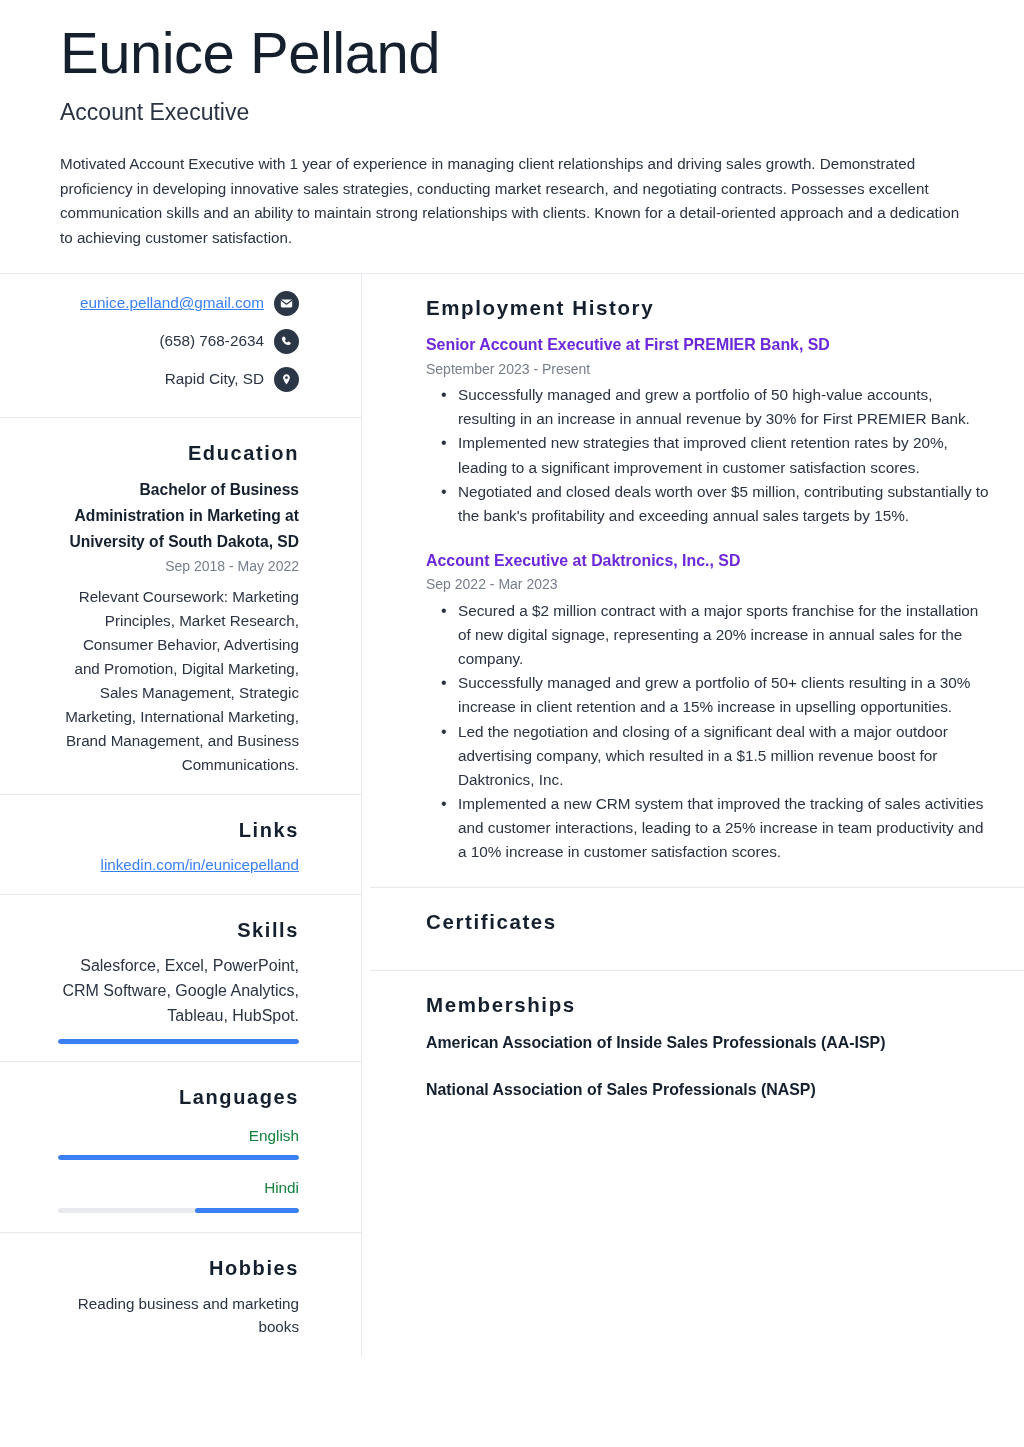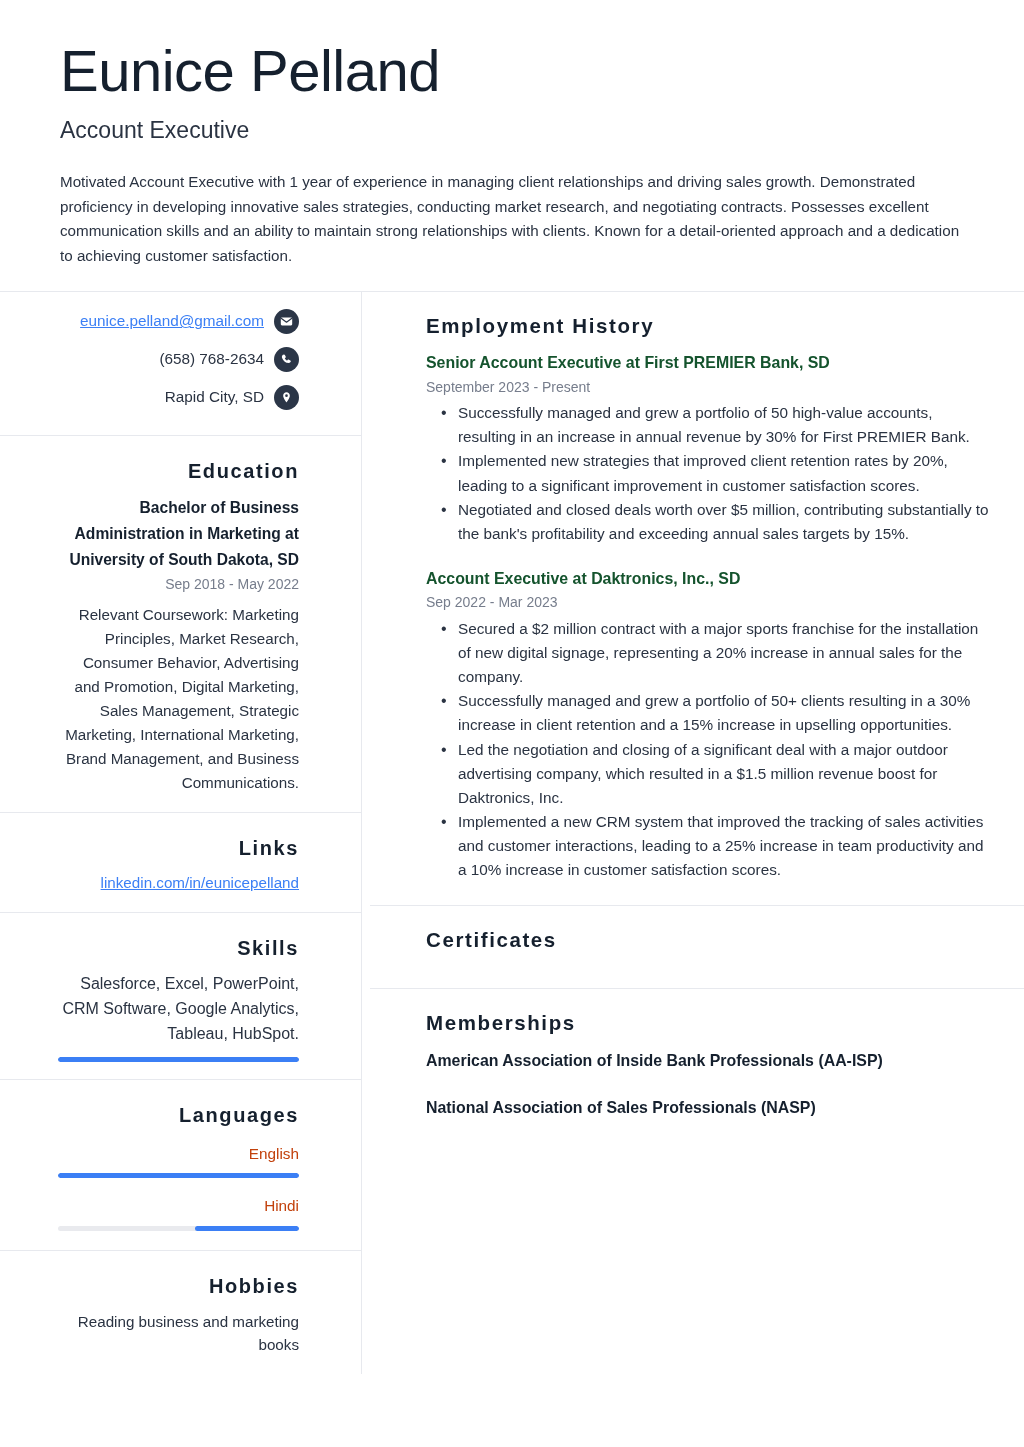--- a/index.html
+++ b/index.html
@@ -16,21 +16,21 @@
     width: 1024px;
     min-height: 1447px;
     background: #ffffff;
     position: relative;
     box-sizing: border-box;
     overflow: hidden;
   }
 
   
   .header {
-    padding: 40px 60px 22px 60px;
+    padding: 22px 60px 22px 60px;
   }
   .name {
     font-size: 58px;
     line-height: 1.08;
     font-weight: 300;
     letter-spacing: -0.5px;
     color: #15202e;
     margin: 0 0 14px 0;
   }
   .job-title {
@@ -161,21 +161,21 @@
     position: absolute;
     top: 0;
     right: 0;
     height: 100%;
     border-radius: 3px;
     background: #3b7ff5;
     display: block;
   }
   .lang-name {
     font-size: 15.3px;
-    color: #c2410c;
+    color: #15803d;
     line-height: 1.4;
     margin: 16px 0 9px 0;
   }
   .lang-item { margin-bottom: 17px; }
   .lang-item:last-child { margin-bottom: 2px; }
   .hobby-text {
     font-size: 15.2px;
     color: #2a3342;
     line-height: 1.56;
     margin: 0;
@@ -194,21 +194,21 @@
     letter-spacing: 1.6px;
     color: #15202e;
     margin: 4px 0 14px 0;
     line-height: 1.2;
   }
   .entry { margin-bottom: 22px; }
   .entry:last-child { margin-bottom: 0; }
   .entry-title {
     font-size: 15.9px;
     font-weight: 700;
-    color: #14532d;
+    color: #6d28d9;
     line-height: 1.35;
     margin: 0 0 3px 0;
   }
   .entry-date {
     font-size: 14px;
     color: #767d8c;
     line-height: 1.45;
     margin: 0 0 3px 0;
   }
   ul.bullets {
@@ -359,20 +359,20 @@
           </div>
       </div>
 
       <div class="rblock">
         <div class="rsec-title">Certificates</div>
       </div>
 
       <div class="rblock last">
         <div class="rsec-title">Memberships</div>
         <div id="membership-entries">
-            <div class="mem-entry">American Association of Inside Bank Professionals (AA-ISP)</div>
+            <div class="mem-entry">American Association of Inside Sales Professionals (AA-ISP)</div>
             <div class="mem-entry">National Association of Sales Professionals (NASP)</div>
           </div>
       </div>
 
     </div>
   </div>
 </div>
 
 </body></html>

